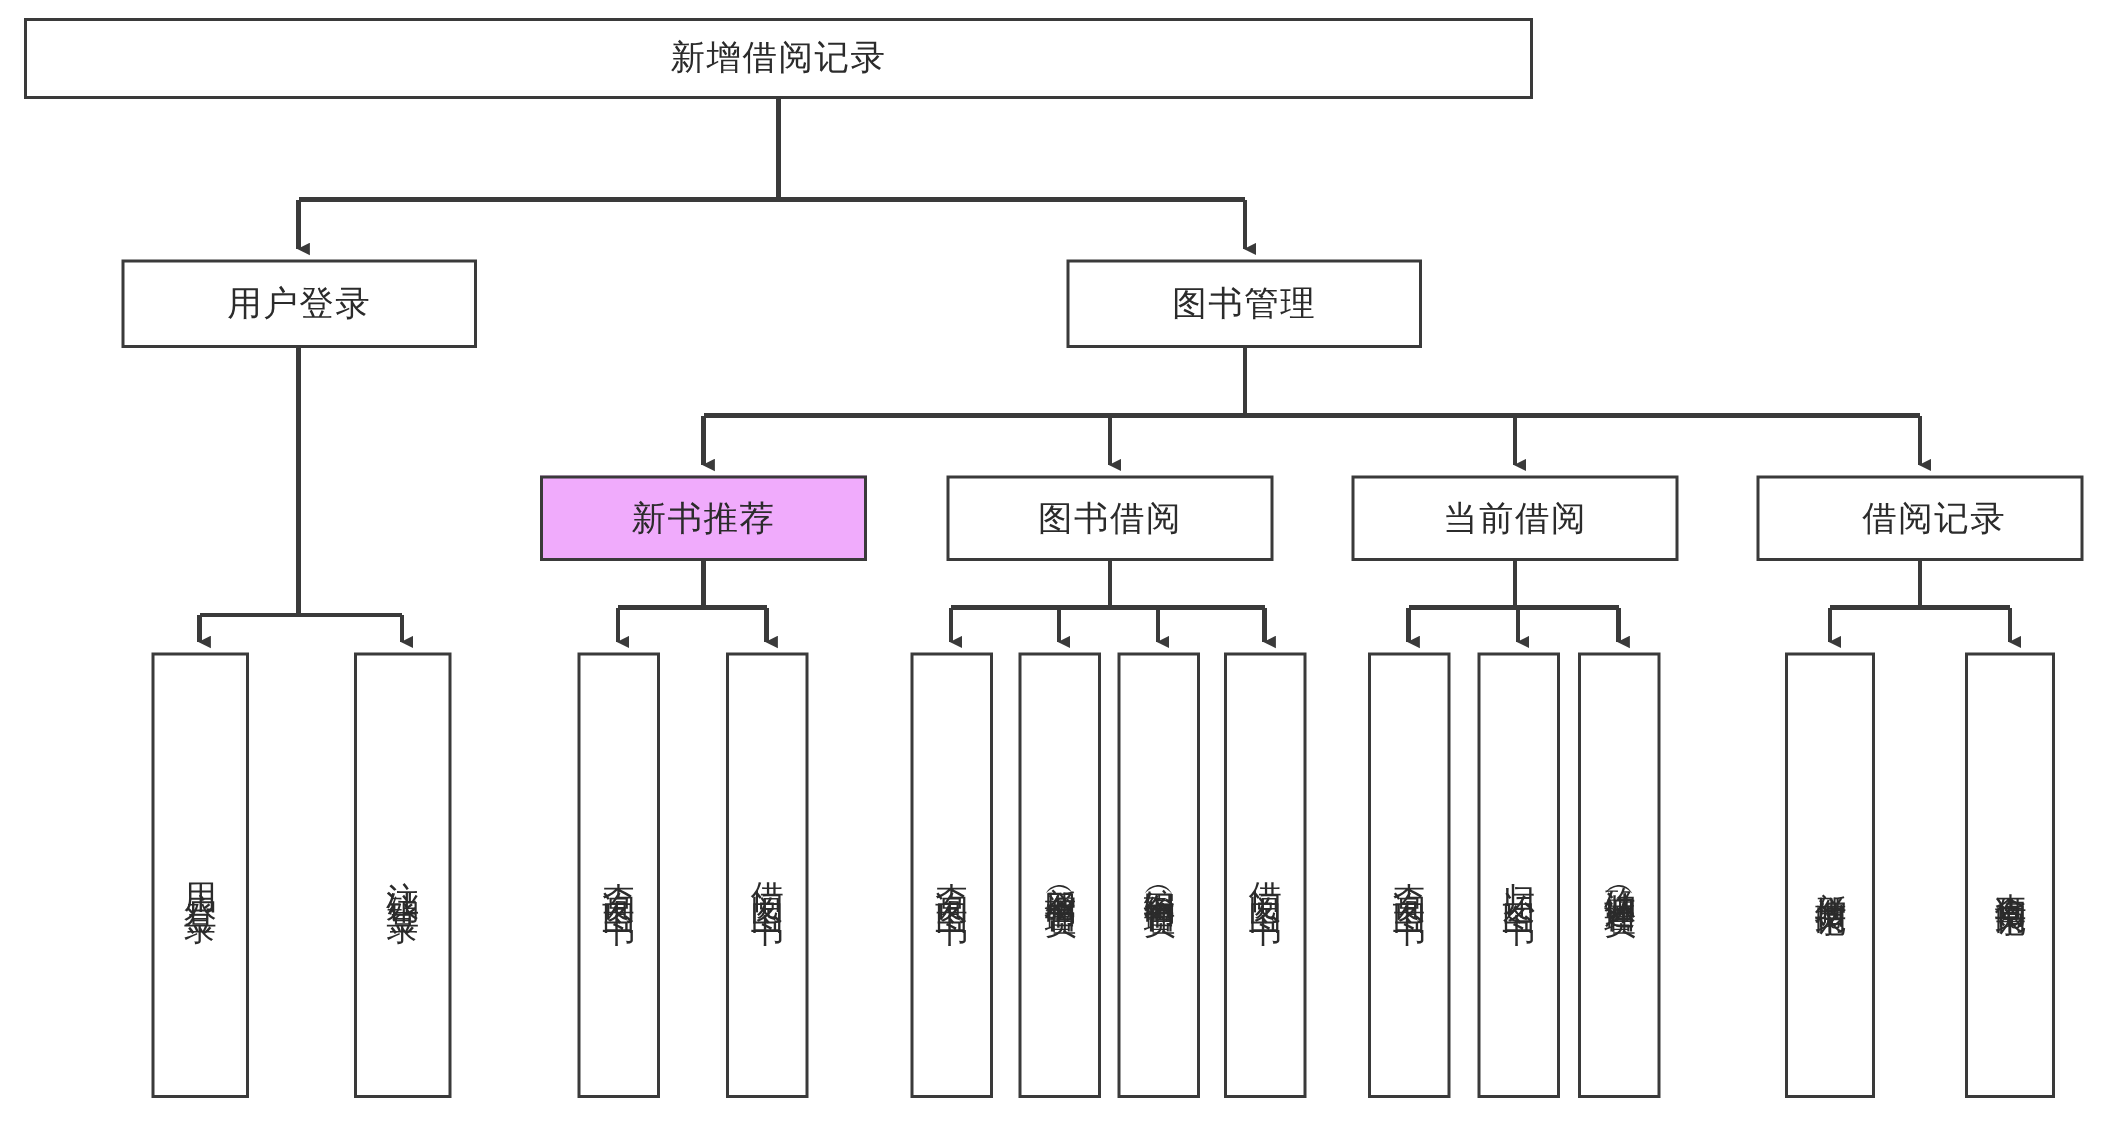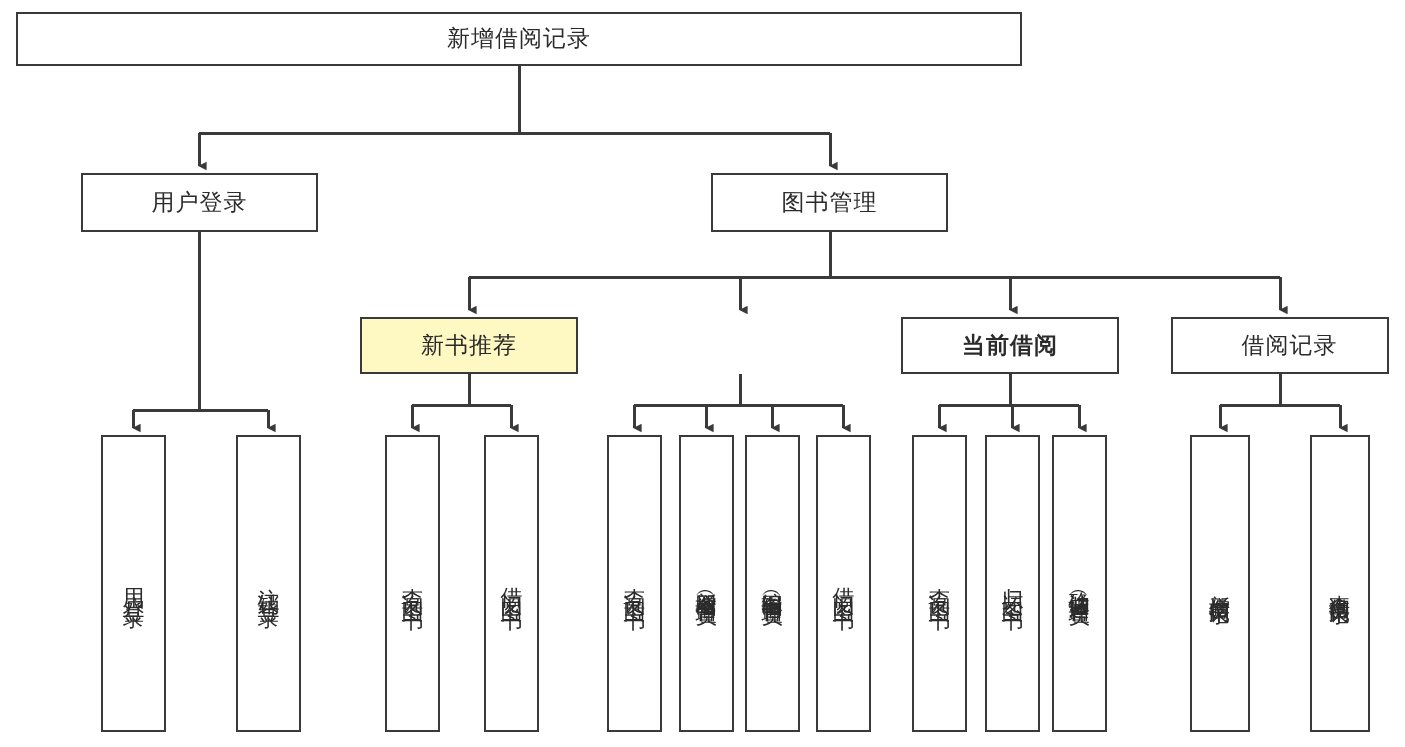--- a/index.html
+++ b/index.html
@@ -131,24 +131,27 @@
     <span class="node-label-h" style="color: rgb(43, 43, 43);">新增借阅记录</span>
   </div>
 
   <div class="node-box" style="left: 81px; top: 173px; width: 237px; height: 59px; border-color: rgb(58, 58, 58); background: rgb(255, 255, 255);">
     <span class="node-label-h" style="color: rgb(43, 43, 43);">用户登录</span>
   </div>
   <div class="node-box" style="left: 711px; top: 173px; width: 237px; height: 59px; border-color: rgb(58, 58, 58); background: rgb(255, 255, 255);">
     <span class="node-label-h" style="color: rgb(43, 43, 43);">图书管理</span>
   </div>
 
-  <div class="node-box" style="left: 360px; top: 317px; width: 218px; height: 57px; border-color: rgb(58, 58, 58); background: #fef9c3;">
+  <div class="node-box" style="left: 360px; top: 317px; width: 218px; height: 57px; border-color: rgb(58, 58, 58); background: #f0abfc;">
     <span class="node-label-h" style="color: rgb(43, 43, 43);">新书推荐</span>
   </div>
-  <div class="node-box" style="left: 901px; top: 317px; width: 218px; height: 57px; border-color: rgb(58, 58, 58); background: rgb(255, 255, 255); font-weight: bold;">
+  <div class="node-box" style="left: 631px; top: 317px; width: 218px; height: 57px; border-color: rgb(58, 58, 58); background: rgb(255, 255, 255);">
+    <span class="node-label-h" style="color: rgb(43, 43, 43);">图书借阅</span>
+  </div>
+  <div class="node-box" style="left: 901px; top: 317px; width: 218px; height: 57px; border-color: rgb(58, 58, 58); background: rgb(255, 255, 255);">
     <span class="node-label-h" style="color: rgb(43, 43, 43);">当前借阅</span>
   </div>
   <div class="node-box" style="left: 1171px; top: 317px; width: 218px; height: 57px; border-color: rgb(58, 58, 58); background: rgb(255, 255, 255); padding-left: 19px;">
     <span class="node-label-h" style="color: rgb(43, 43, 43);">借阅记录</span>
   </div>
 
   <div class="node-box" style="left: 101px; top: 435px; width: 65px; height: 297px; border-color: rgb(58, 58, 58); background: rgb(255, 255, 255);">
     <span class="node-label-v" style="color: rgb(43, 43, 43);">用户登录</span>
   </div>
   <div class="node-box" style="left: 236px; top: 435px; width: 65px; height: 297px; border-color: rgb(58, 58, 58); background: rgb(255, 255, 255);">

